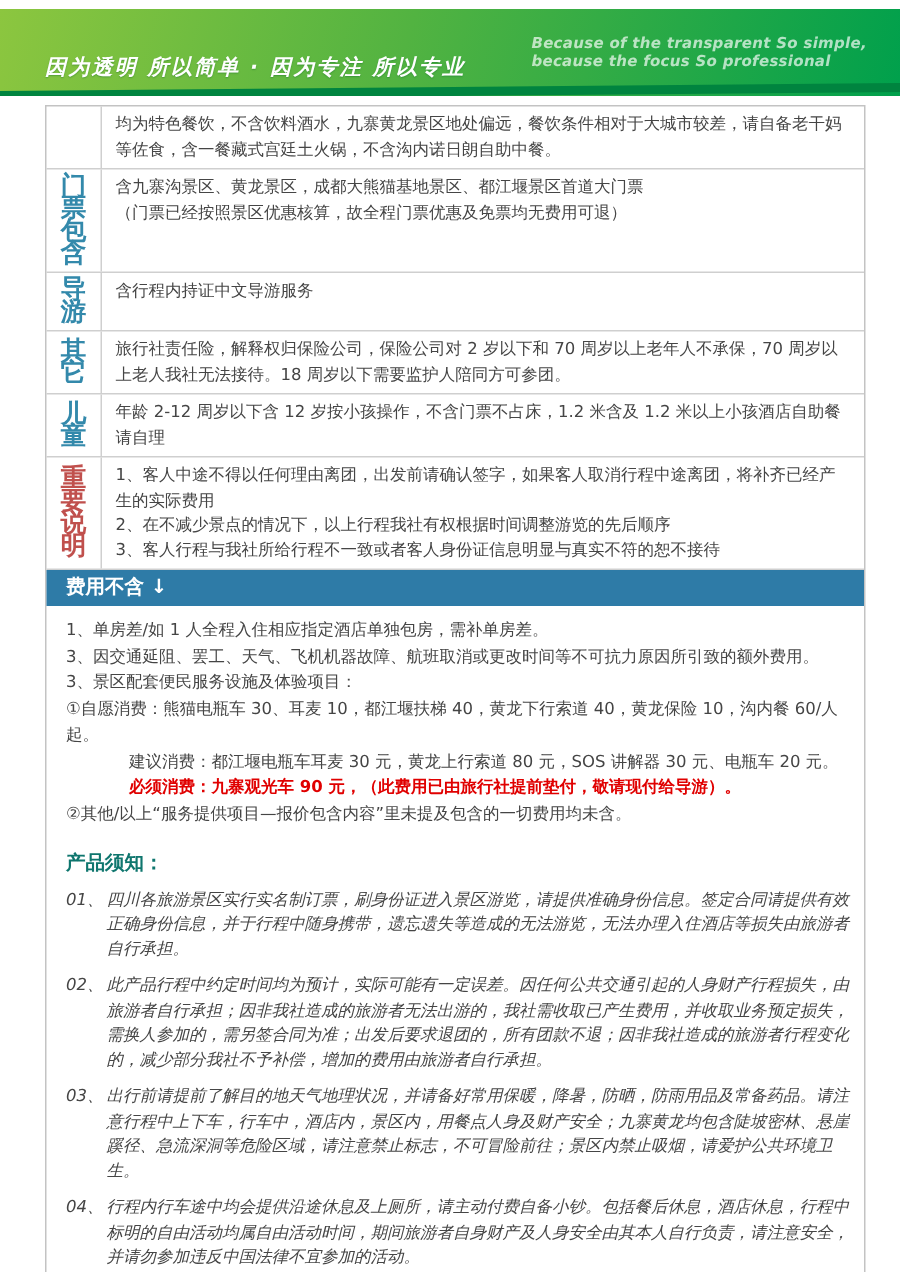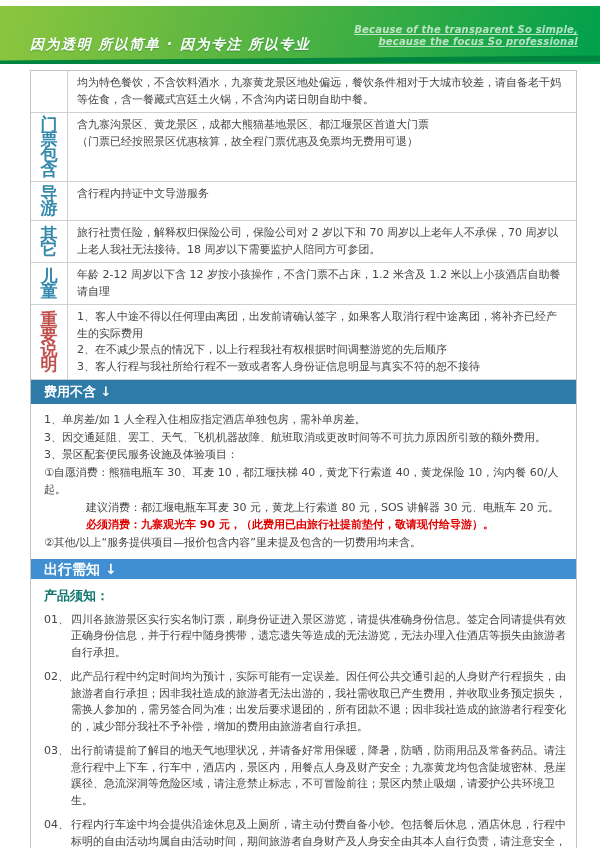--- a/index.html
+++ b/index.html
@@ -9,23 +9,23 @@
 
   
   .banner { position:absolute; top:6px; left:0; width:600px; height:58px;
             background:linear-gradient(105deg,#8cc63f 0%,#52b341 45%,#00a04c 100%);
             overflow:hidden; }
   .banner::after { content:""; position:absolute; left:-5px; bottom:0; width:610px; height:6px;
             background:#00843f; transform:skewY(-0.5deg); }
   .slogan-cn { position:absolute; left:30px; top:30px; color:#ffffff; font-size:14px;
             font-weight:bold; font-style:italic; letter-spacing:1.5px;
             text-shadow:0 1px 1px rgba(0,90,40,.35); white-space:nowrap; }
-  .slogan-en { position:absolute; right:22px; top:18px; text-align:right;
+  .slogan-en { position:absolute; right:22px; top:18px; text-align:left;
             font-size:10px; line-height:12px; font-style:italic; font-weight:bold;
-            color:rgba(255,255,255,0.68); letter-spacing:.2px;text-decoration:underline; }
+            color:rgba(255,255,255,0.68); letter-spacing:.2px; }
 
   
   .content { position:absolute; left:30px; top:70px; width:547px;
             border:1px solid #c3c3c3; background:#fff; color:#454545; }
 
   
   .trow { display:flex; border-bottom:1px solid #cfcfcf; }
   .tlabel { flex:none; width:37px; border-right:1px solid #cfcfcf; padding:4px 3px;
             display:flex; align-items:center; justify-content:center; text-align:center;
             color:#3389ab; font-size:17px; line-height:15px; font-weight:bold; }
@@ -40,21 +40,21 @@
 
   
   .feelist { padding:7px 10px 8px 13px; font-size:11px; line-height:17.5px; }
   .fee-item { }
   .fee-indent { padding-left:42px; }
   .fee-red { color:#e00000; font-weight:bold; }
 
   
   .notes { padding:7px 10px 10px 13px; font-size:11px; line-height:16.5px; }
   .notes-title { font-size:13px; font-weight:bold; color:#0f766e; margin:2px 0 7px; }
-  .note { padding-left:27px; margin-bottom:8px; }
+  .note { padding-left:27px; margin-bottom:8px;font-style:italic; }
   .note:last-child { margin-bottom:0; }
   .note .num { display:inline-block; width:27px; margin-left:-27px; }
 </style>
 </head>
 <body>
 
 <div class="page">
 
   <div class="banner">
     <div class="slogan-cn">因为透明 所以简单 · 因为专注 所以专业</div>
@@ -122,24 +122,20 @@
     <div class="feelist">
       <div class="fee-item">1、单房差/如 1 人全程入住相应指定酒店单独包房，需补单房差。</div>
       <div class="fee-item">3、因交通延阻、罢工、天气、飞机机器故障、航班取消或更改时间等不可抗力原因所引致的额外费用。</div>
       <div class="fee-item">3、景区配套便民服务设施及体验项目：</div>
       <div class="fee-item">①自愿消费：熊猫电瓶车 30、耳麦 10，都江堰扶梯 40，黄龙下行索道 40，黄龙保险 10，沟内餐 60/人起。</div>
       <div class="fee-item fee-indent">建议消费：都江堰电瓶车耳麦 30 元，黄龙上行索道 80 元，SOS 讲解器 30 元、电瓶车 20 元。</div>
       <div class="fee-item fee-indent fee-red">必须消费：九寨观光车 90 元，（此费用已由旅行社提前垫付，敬请现付给导游）。</div>
       <div class="fee-item">②其他/以上“服务提供项目—报价包含内容”里未提及包含的一切费用均未含。</div>
     </div>
 
-    <div class="band band-notice">
-      <span>出行需知</span>
-      <span class="arrow">↓</span>
-    </div>
 
     <div class="notes">
       <div class="notes-title">产品须知：</div>
 
       <div class="note">
         <span class="num">01、</span><span>四川各旅游景区实行实名制订票，刷身份证进入景区游览，请提供准确身份信息。签定合同请提供有效正确身份信息，并于行程中随身携带，遗忘遗失等造成的无法游览，无法办理入住酒店等损失由旅游者自行承担。</span>
       </div>
       <div class="note">
         <span class="num">02、</span><span>此产品行程中约定时间均为预计，实际可能有一定误差。因任何公共交通引起的人身财产行程损失，由旅游者自行承担；因非我社造成的旅游者无法出游的，我社需收取已产生费用，并收取业务预定损失，需换人参加的，需另签合同为准；出发后要求退团的，所有团款不退；因非我社造成的旅游者行程变化的，减少部分我社不予补偿，增加的费用由旅游者自行承担。</span>
       </div>

